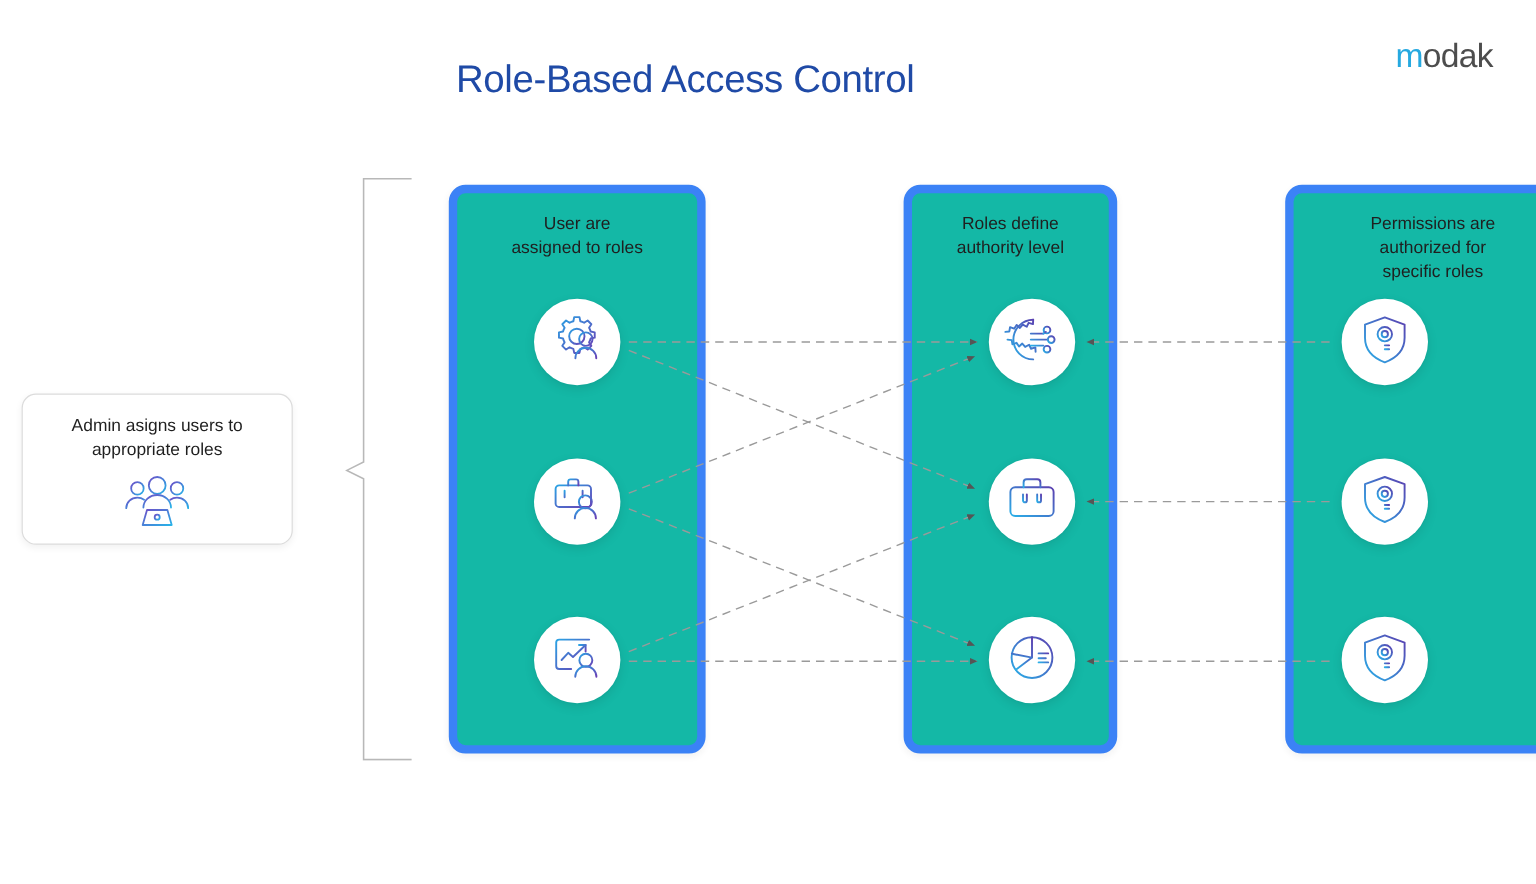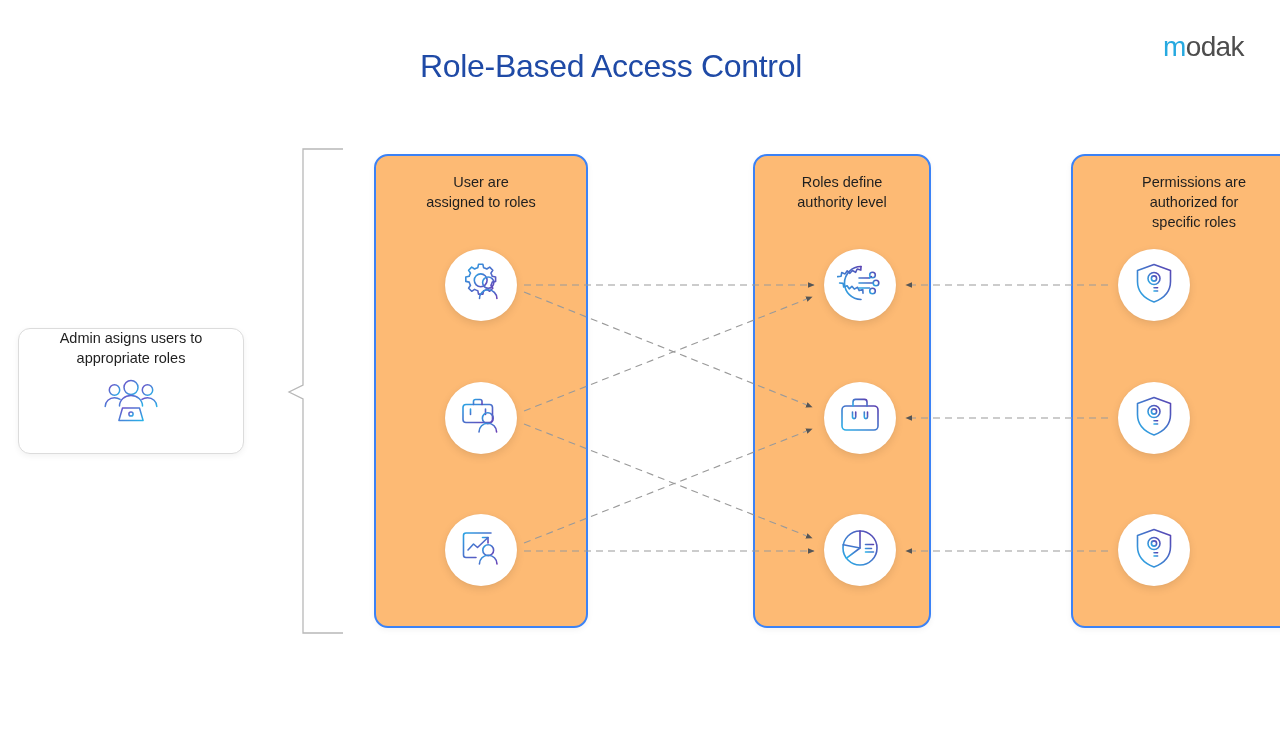--- a/index.html
+++ b/index.html
@@ -20,21 +20,20 @@
   #page-title {
     position: absolute;
     left: 0;
     top: 48px;
     width: 1142px;
     text-align: center;
     font-size: 32px;
     font-weight: 400;
     letter-spacing: -0.3px;
     color: #1f4aa6;
-    margin-left: 40px;
   }
   #brand-logo {
     position: absolute;
     right: 36px;
     top: 33px;
     font-size: 28px;
     font-weight: 400;
     letter-spacing: -0.6px;
     line-height: 1;
     color: #4d4d4d;
@@ -60,40 +59,41 @@
     width: 226px;
     height: 126px;
     border: 1px solid #dcdcdc;
     border-radius: 12px;
     background: #ffffff;
     box-shadow: 0 2px 6px rgba(0,0,0,0.055);
     box-sizing: border-box;
     display: flex;
     flex-direction: column;
     align-items: center;
+    padding-top: 17px;
   }
   .admin-card-title {
     font-size: 14.5px;
     line-height: 1.37;
     text-align: center;
     color: #1f1f1f;
     white-space: pre-line;
   }
   .admin-card-icon {
     margin-top: 9px;
   }
 
   
   .column-panel {
     position: absolute;
     top: 154px;
     height: 474px;
-    border: 2px solid #3b82f6;
+    border: 7px solid #3b82f6;
     border-radius: 14px;
-    background: #fdba74;
+    background: #14b8a6;
     box-shadow: 0 2px 6px rgba(0,0,0,0.05);
     box-sizing: border-box;
   }
   #column-users  { left: 374px;  width: 214px; }
   #column-roles  { left: 753px;  width: 178px; }
   #column-perms  { left: 1071px; width: 246px; }
 
   .column-heading {
     position: absolute;
     left: 0;

